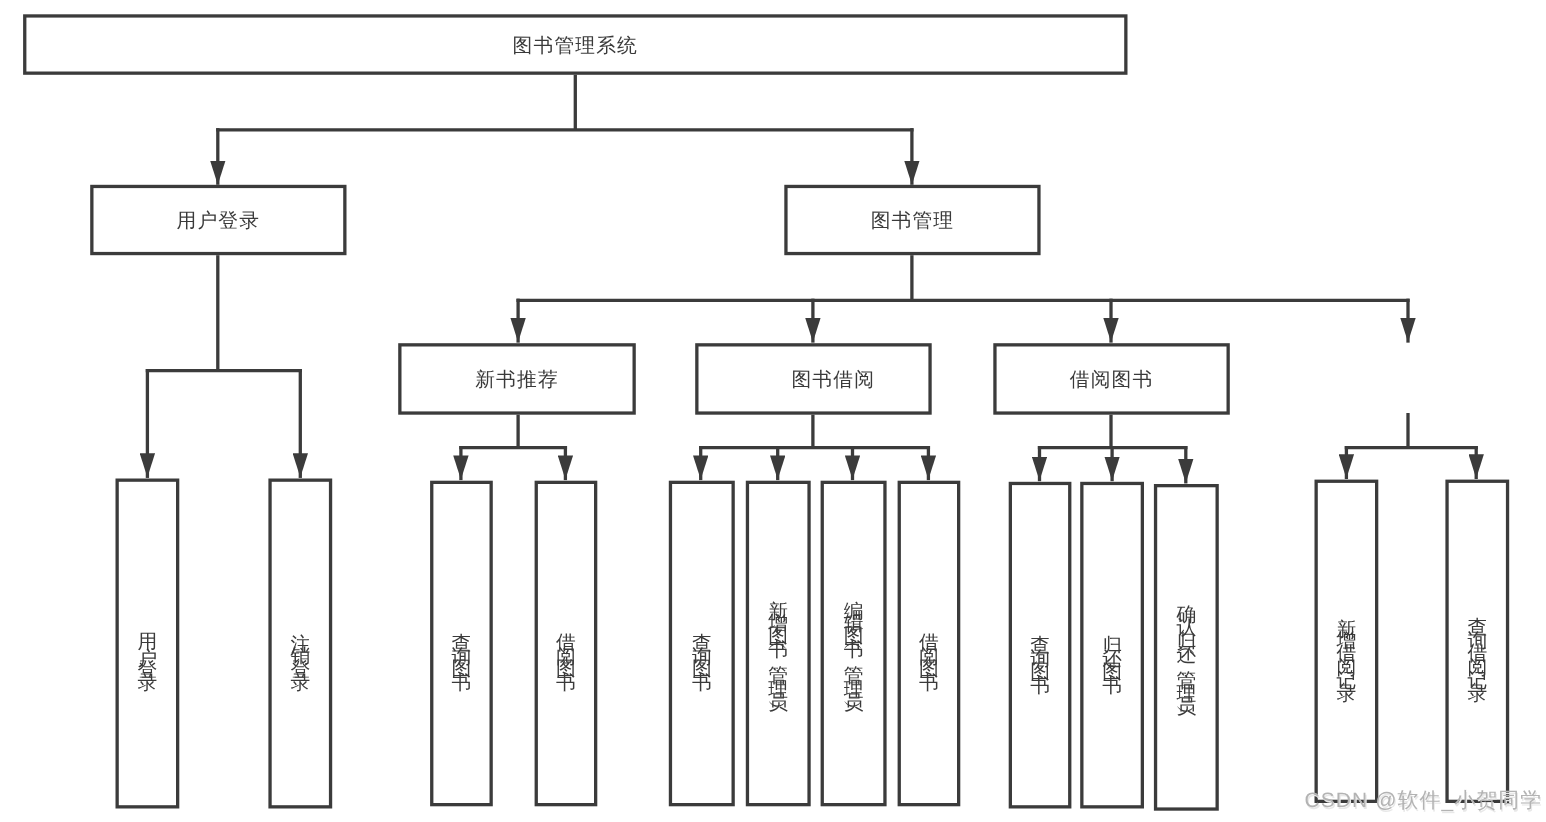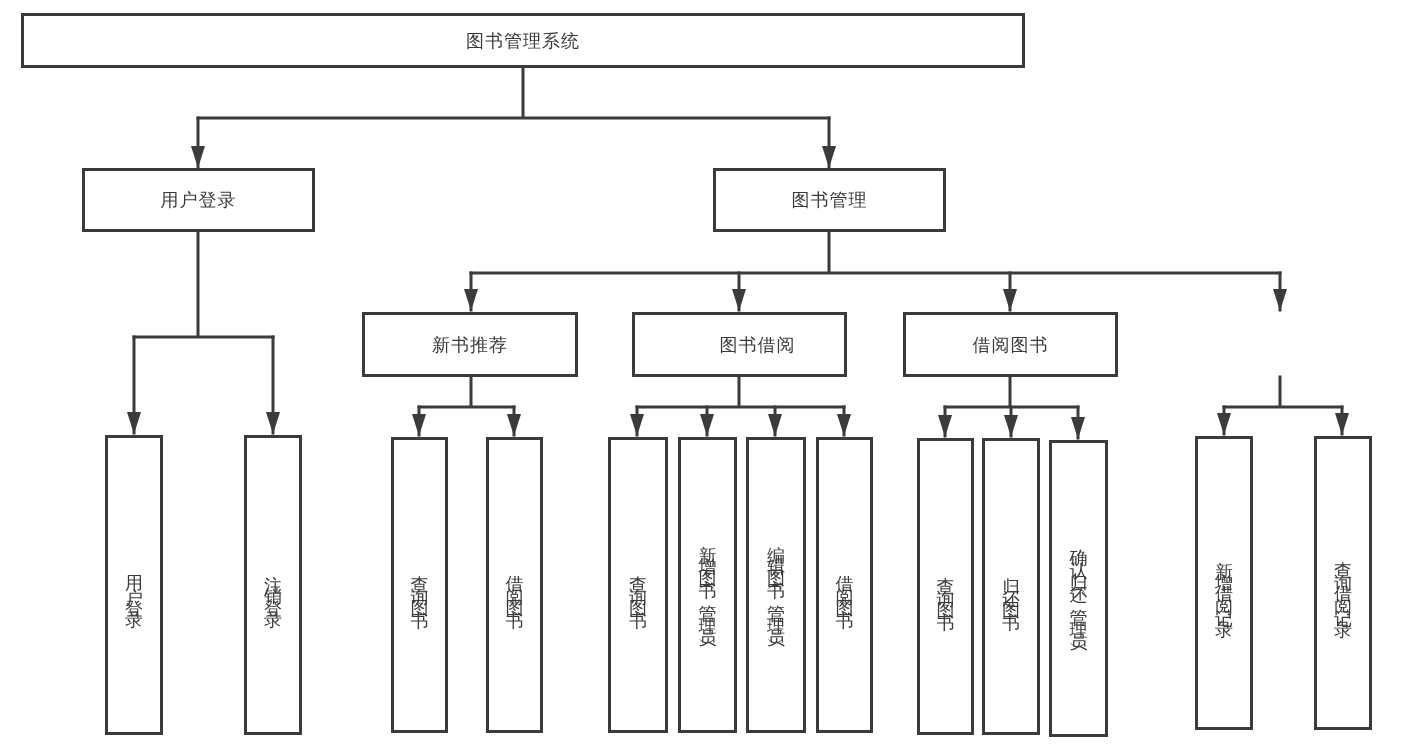--- a/index.html
+++ b/index.html
@@ -157,14 +157,15 @@
     <span>确认归还（管理员）</span>
   </div>
 
   <div class="node vbox" style="left:1195px;top:436px;width:58px;height:294px;">
     <span>新增借阅记录</span>
   </div>
   <div class="node vbox" style="left:1314px;top:436px;width:58px;height:294px;">
     <span>查询借阅记录</span>
   </div>
 
+  <div id="watermark">CSDN @软件_小贺同学</div>
 
 </div>
 
 </body></html>

